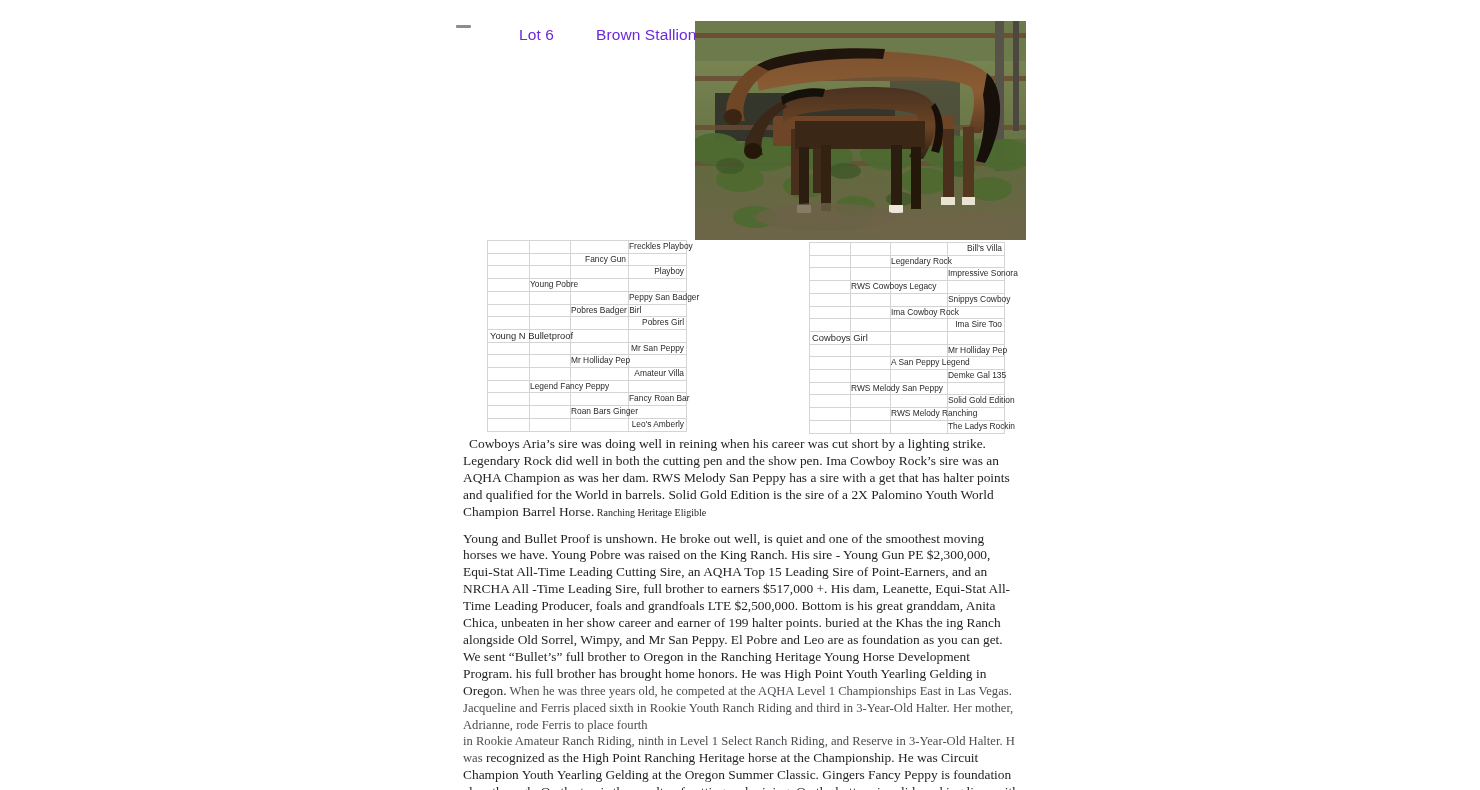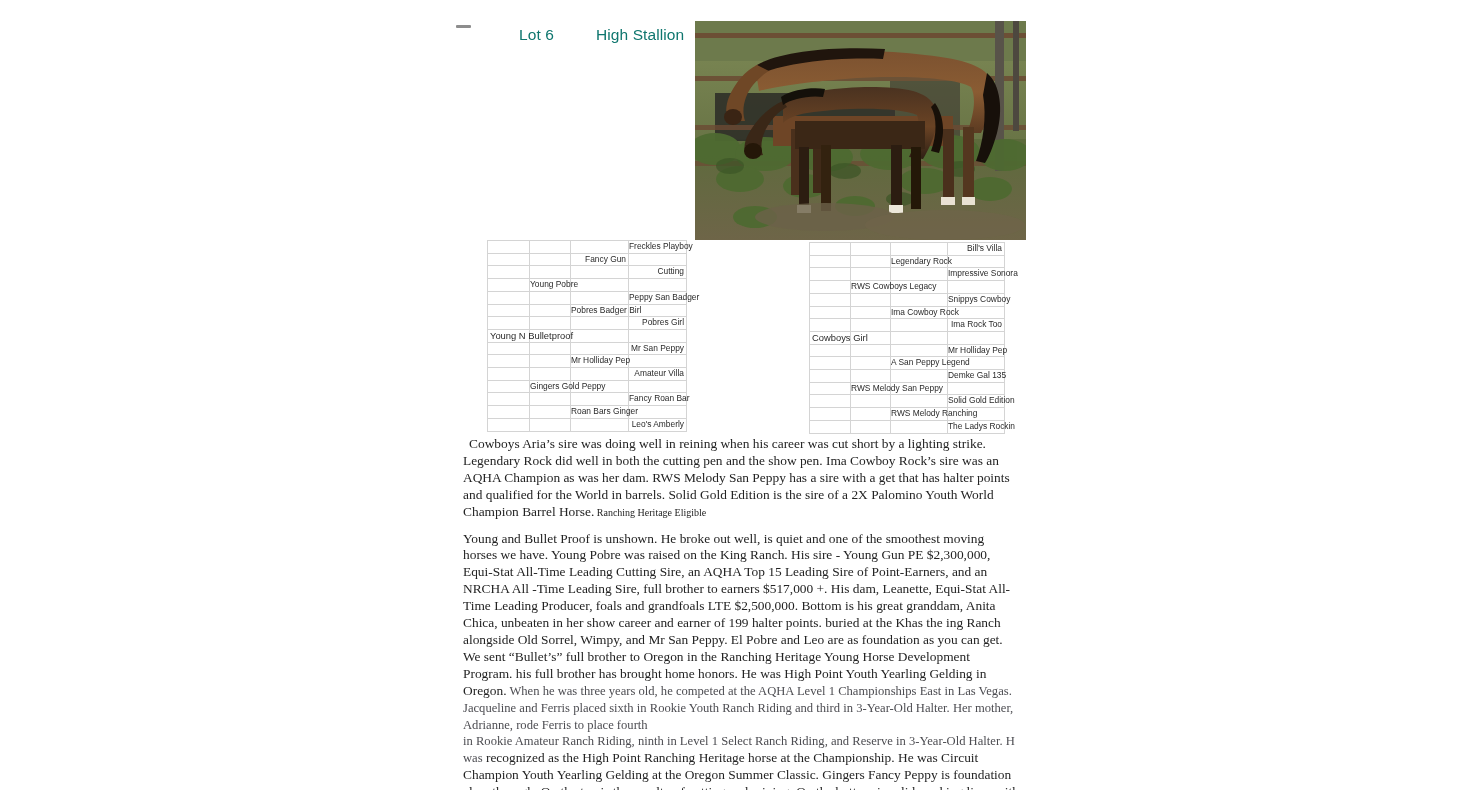--- a/index.html
+++ b/index.html
@@ -29,21 +29,21 @@
     background: #8d8d8d;
     border-radius: 1px;
   }
   .title-row {
     position: absolute;
     left: 519px; top: 26px;
     display: flex;
     gap: 42px;
     font-family: "Liberation Sans", sans-serif;
     font-size: 15.5px;
-    color: #0f766e;
+    color: #6d28d9;
     letter-spacing: .1px;
     white-space: nowrap;
   }
 
   
   .photo {
     position: absolute;
     left: 695px; top: 21px;
     width: 331px; height: 219px;
     overflow: hidden;
@@ -107,21 +107,21 @@
 </style>
 </head>
 <body>
 
 <div class="page">
 
   <div class="tiny-mark"></div>
 
   <div class="title-row">
     <span>Lot 6</span>
-    <span>High Stallion</span>
+    <span>Brown Stallion</span>
   </div>
 
   <div class="photo">
     <svg viewBox="0 0 331 219" preserveAspectRatio="none">
       <defs>
         <linearGradient id="gsky" x1="0" y1="0" x2="0" y2="1">
           <stop offset="0" stop-color="#7e8a56"></stop>
             <stop offset="1" stop-color="#586339"></stop>
         </linearGradient>
         <linearGradient id="gground" x1="0" y1="0" x2="0" y2="1">
@@ -234,21 +234,21 @@
       <tr>
           <td class="gen1 blank"></td>
           <td></td>
           <td>Fancy Gun</td>
           <td></td>
         </tr>
       <tr>
           <td class="gen1 blank"></td>
           <td></td>
           <td></td>
-          <td>Cutting</td>
+          <td>Playboy</td>
         </tr>
       <tr>
           <td class="gen1 blank"></td>
           <td>Young Pobre</td>
           <td></td>
           <td></td>
         </tr>
       <tr>
           <td class="gen1 blank"></td>
           <td></td>
@@ -286,21 +286,21 @@
           <td></td>
         </tr>
       <tr>
           <td class="gen1 blank"></td>
           <td></td>
           <td></td>
           <td>Amateur Villa</td>
         </tr>
       <tr>
           <td class="gen1 blank"></td>
-          <td>Gingers Gold Peppy</td>
+          <td>Legend Fancy Peppy</td>
           <td></td>
           <td></td>
         </tr>
       <tr>
           <td class="gen1 blank"></td>
           <td></td>
           <td></td>
           <td>Fancy Roan Bar</td>
         </tr>
       <tr>
@@ -359,21 +359,21 @@
       <tr>
           <td class="gen1 blank"></td>
           <td></td>
           <td>Ima Cowboy Rock</td>
           <td></td>
         </tr>
       <tr>
           <td class="gen1 blank"></td>
           <td></td>
           <td></td>
-          <td>Ima Rock Too</td>
+          <td>Ima Sire Too</td>
         </tr>
       <tr>
           <td class="gen1">Cowboys Girl</td>
           <td></td>
           <td></td>
           <td></td>
         </tr>
       <tr>
           <td class="gen1 blank"></td>
           <td></td>

